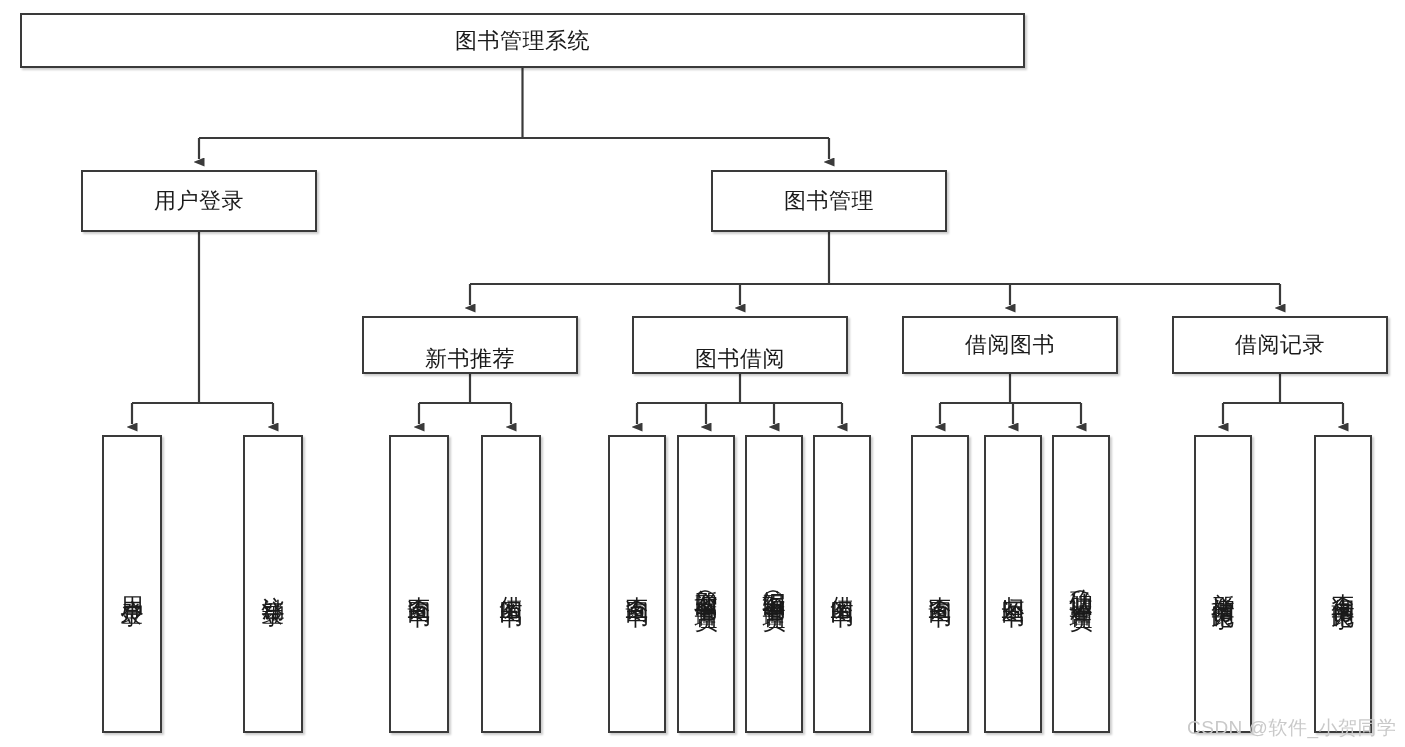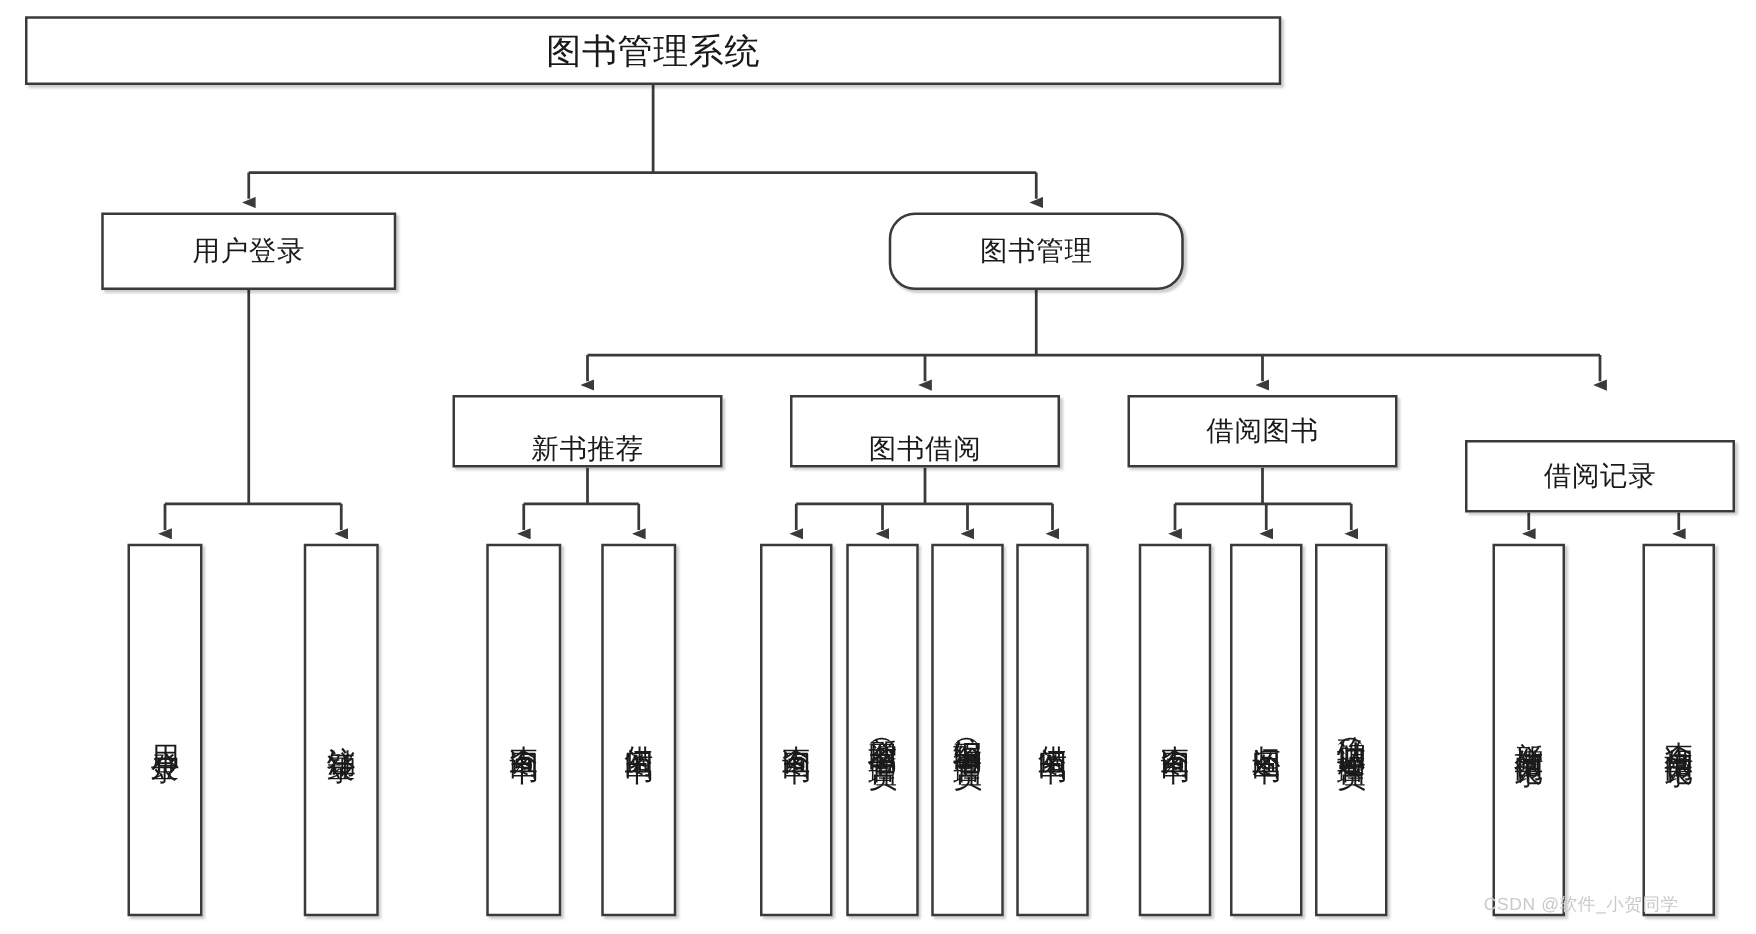--- a/index.html
+++ b/index.html
@@ -40,39 +40,39 @@
     display: block;
     text-align: center;
     line-height: 1.18;
     white-space: nowrap;
   }
   .node.horiz .label {
     font-size: 22px;
     letter-spacing: 0.5px;
   }
   .node.root .label {
-    font-size: 28px;
+    font-size: 22px;
     text-align: center;
   }
   .node.vert {
     align-items: center;
     justify-content: center;
   }
   .node.vert .label {
     writing-mode: vertical-rl;
     text-orientation: upright;
     font-size: 23px;
     letter-spacing: 3px;
     line-height: 1;
   }
   #watermark {
     position: absolute;
     left: 1187px;
     top: 715px;
-    font-size: 14px;
+    font-size: 19px;
     color: #c9c9c9;
     white-space: nowrap;
     letter-spacing: 0.5px;
   }
 </style>
 </head>
 <body>
 
 <div id="canvas">
 
@@ -119,33 +119,33 @@
       </g>
   </svg>
 
   <div id="nodes">
       <div class="node horiz root" style="left: 20px; top: 13px; width: 1005px; height: 55px;">
         <span class="label">图书管理系统</span>
       </div>
       <div class="node horiz" style="left: 81px; top: 170px; width: 236px; height: 62px;">
         <span class="label">用户登录</span>
       </div>
-      <div class="node horiz" style="left: 711px; top: 170px; width: 236px; height: 62px; border-radius: 21px;">
+      <div class="node horiz" style="left: 711px; top: 170px; width: 236px; height: 62px;">
         <span class="label">图书管理</span>
       </div>
       <div class="node horiz" style="left: 362px; top: 316px; width: 216px; height: 58px; align-items: flex-end;">
         <span class="label">新书推荐</span>
       </div>
       <div class="node horiz" style="left: 632px; top: 316px; width: 216px; height: 58px; align-items: flex-end;">
         <span class="label">图书借阅</span>
       </div>
       <div class="node horiz" style="left: 902px; top: 316px; width: 216px; height: 58px;">
         <span class="label">借阅图书</span>
       </div>
-      <div class="node horiz" style="left: 1172px; top: 316px; width: 216px; height: 58px; margin-top: 36px;">
+      <div class="node horiz" style="left: 1172px; top: 316px; width: 216px; height: 58px;">
         <span class="label">借阅记录</span>
       </div>
       <div class="node vert" style="left: 102px; top: 435px; width: 60px; height: 298px;">
         <span class="label">用户登录</span>
       </div>
       <div class="node vert" style="left: 243px; top: 435px; width: 60px; height: 298px;">
         <span class="label">注销登录</span>
       </div>
       <div class="node vert" style="left: 389px; top: 435px; width: 60px; height: 298px;">
         <span class="label">查询图书</span>

